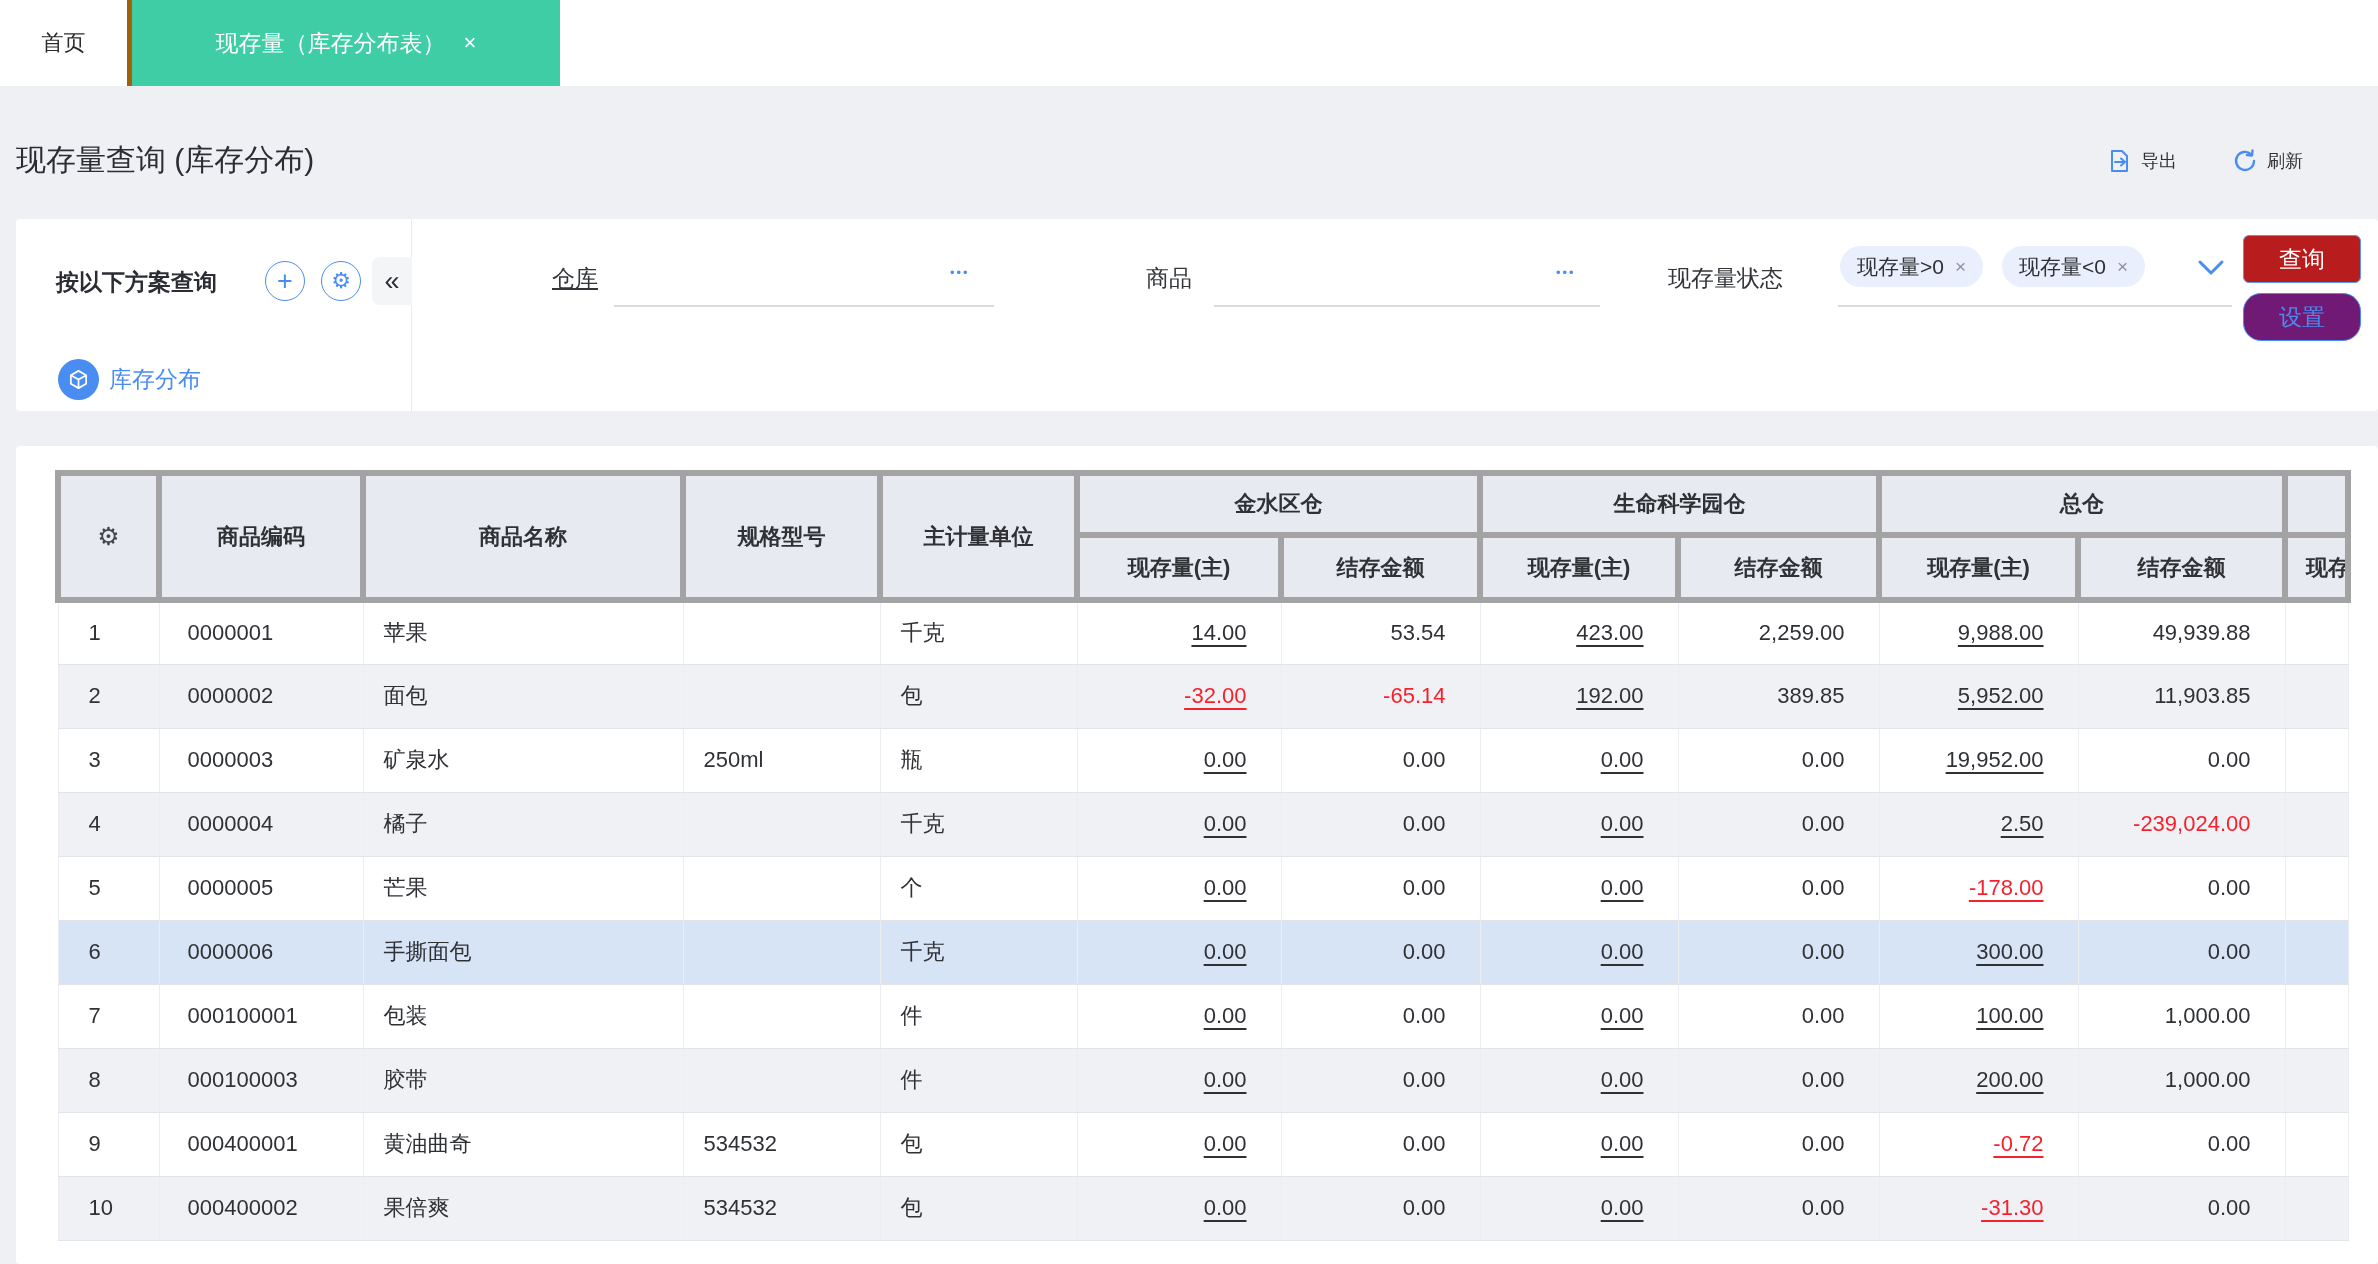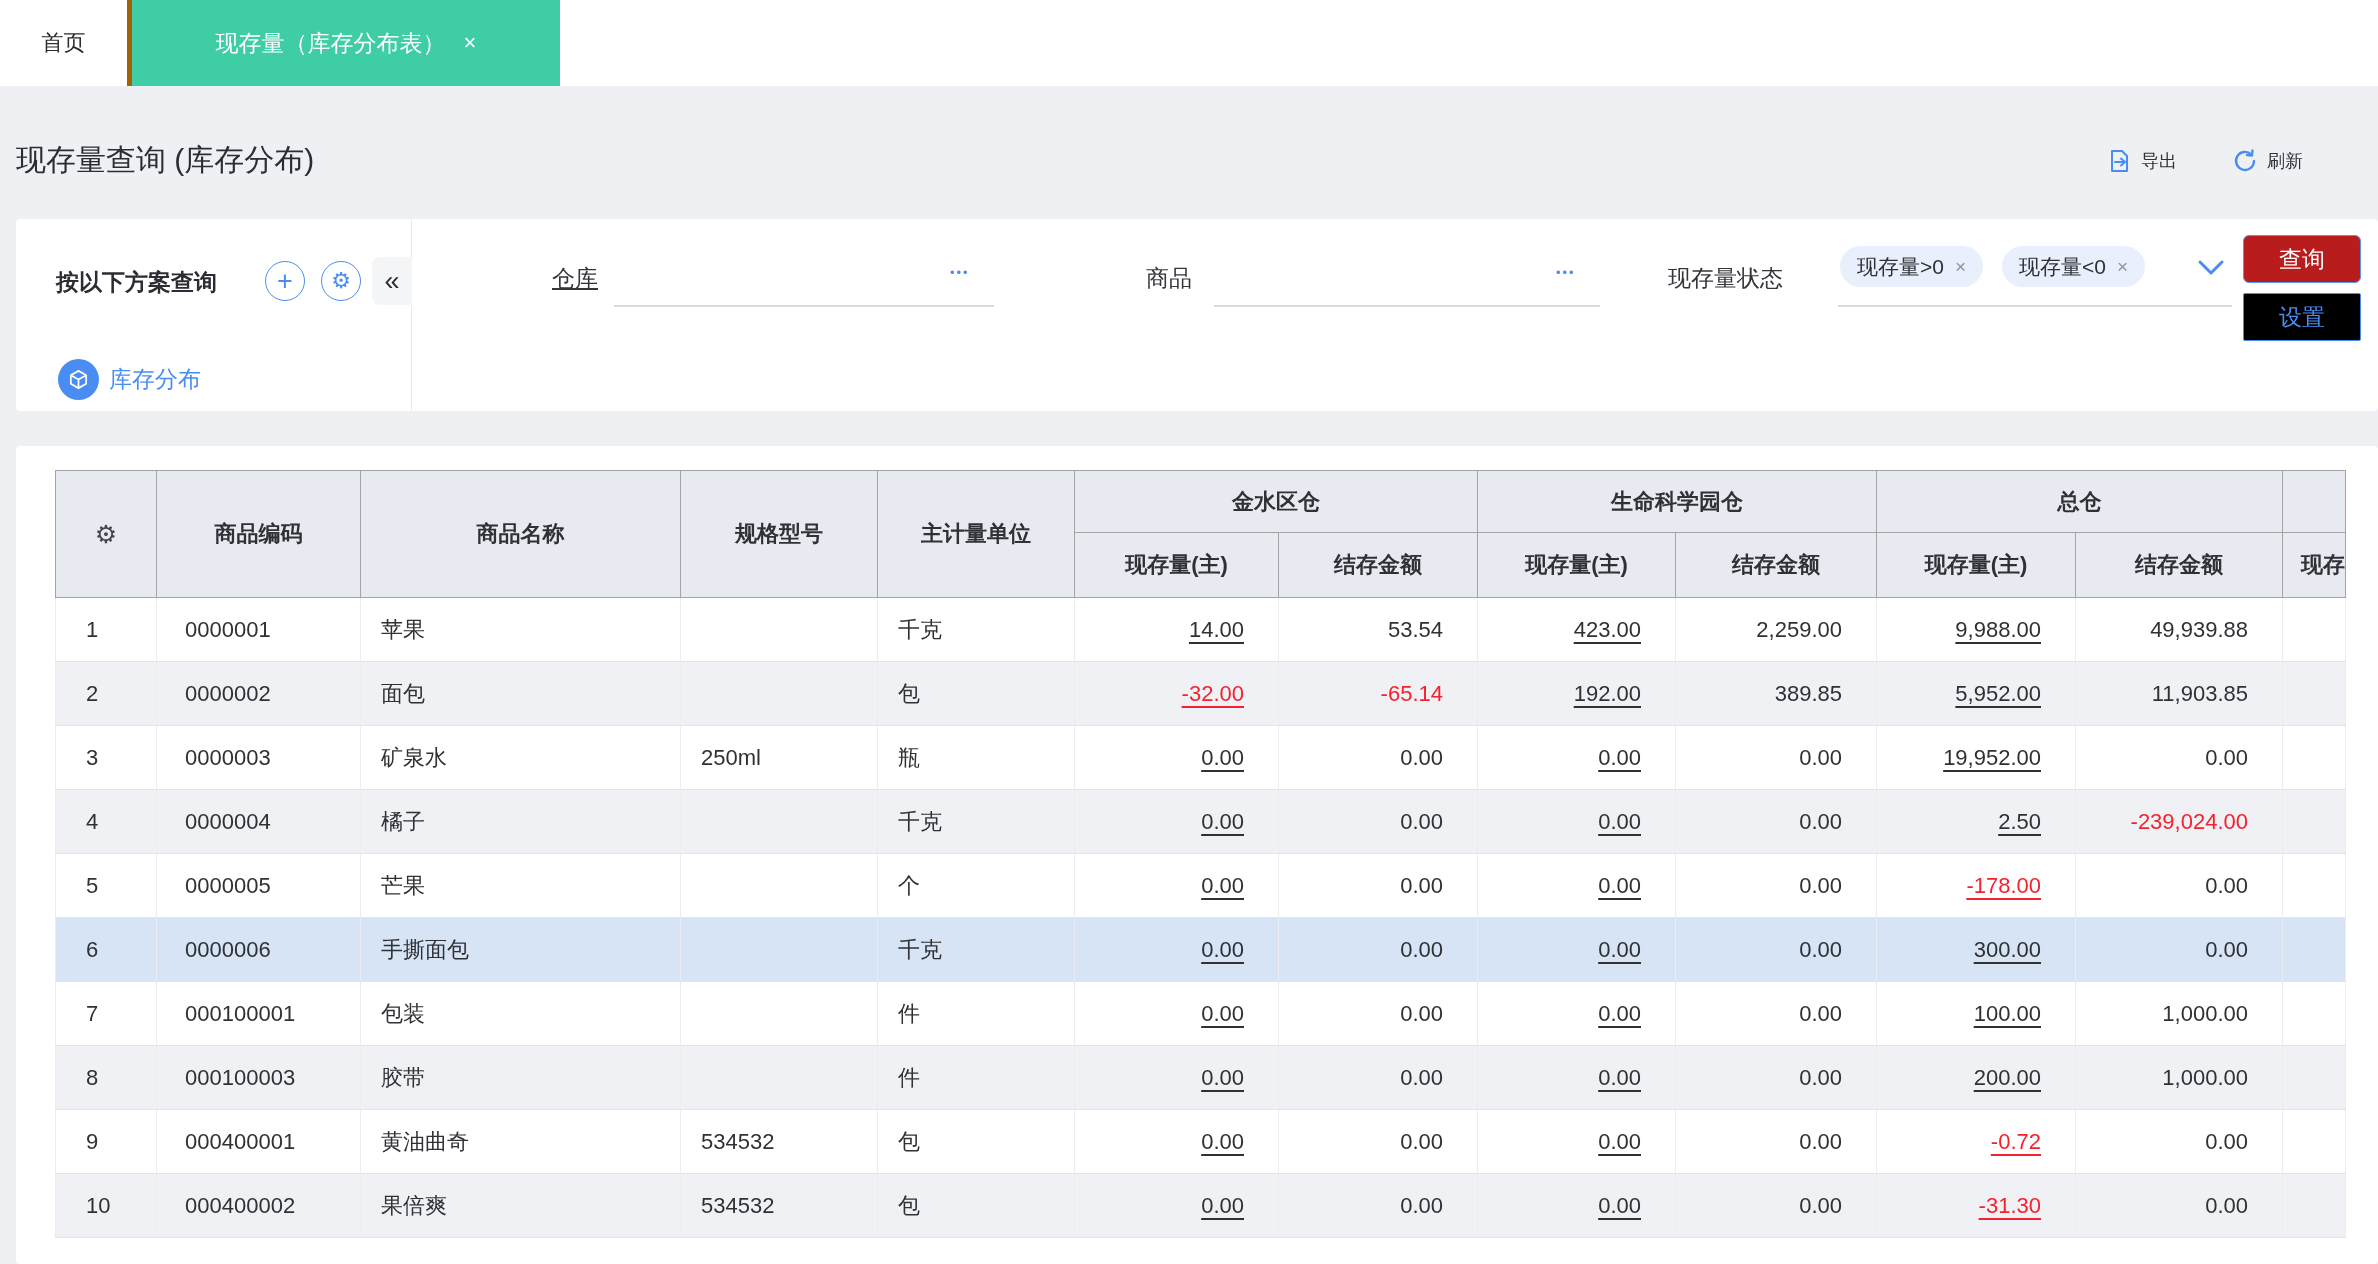--- a/index.html
+++ b/index.html
@@ -42,29 +42,29 @@
   .f-label { position:absolute; top:44px; font-size:23px; color:#33353a; }
   .f-line  { position:absolute; top:86px; height:2px; background:#d9dade; }
   .f-dots  { position:absolute; top:46px; font-size:13px; letter-spacing:2px; color:#4a8df2; cursor:pointer; }
   .tag { position:absolute; top:27px; height:41px; background:#e9effc; border-radius:21px;
     display:flex; align-items:center; padding:0 17px; gap:11px; font-size:21px; color:#2f3135; }
   .tag .tag-x { color:#8f9399; font-size:19px; cursor:pointer; }
   .chev { position:absolute; left:2180px; top:40px; cursor:pointer; }
   .btn-query { position:absolute; left:2227px; top:16px; width:118px; height:48px; background:#b91c1c;
     border:1px solid #5e96ec; border-radius:6px; color:#fff; font-size:23px;
     display:flex; align-items:center; justify-content:center; cursor:pointer; }
-  .btn-settings { position:absolute; left:2227px; top:74px; width:118px; height:48px; background:#000000;
-    border:1px solid #4a8df2; border-radius:2px; color:#4a8df2; font-size:23px;
+  .btn-settings { position:absolute; left:2227px; top:74px; width:118px; height:48px; background:#701a75;
+    border:1px solid #4a8df2; border-radius:18px; color:#4a8df2; font-size:23px;
     display:flex; align-items:center; justify-content:center; cursor:pointer; }
 
   
   .table-card { position:absolute; left:16px; top:446px; width:2362px; height:818px;
     background:#ffffff; border-radius:4px; overflow:hidden; }
   table { position:absolute; left:39px; top:24px; width:2290px; border-collapse:collapse; table-layout:fixed; }
-  thead th { background:#e7eaf0; border:1px solid #a3a3a3; font-size:22px; font-weight:600;
+  thead th { background:#e7eaf0; border:6px solid #a3a3a3; font-size:22px; font-weight:600;
     color:#2f3135; text-align:center; }
   tr.grp-row th { height:62px; }
   tr.sub-row th { height:65px; }
   th.gear-th { font-weight:400; font-size:25px; color:#44464b; }
   th.partial-th { overflow:hidden; white-space:nowrap; text-align:left; padding-left:18px; }
   tbody td { height:64px; font-size:22px; color:#2f3135; background:transparent;
     border-bottom:1px solid #e2e4e9; border-right:1px solid #ecedf1; }
   tbody td:first-child { border-left:1px solid #ecedf1; }
   tbody tr:nth-child(even) { background:#f0f1f5; }
   tbody tr.sel { background:#d6e4f6; }

